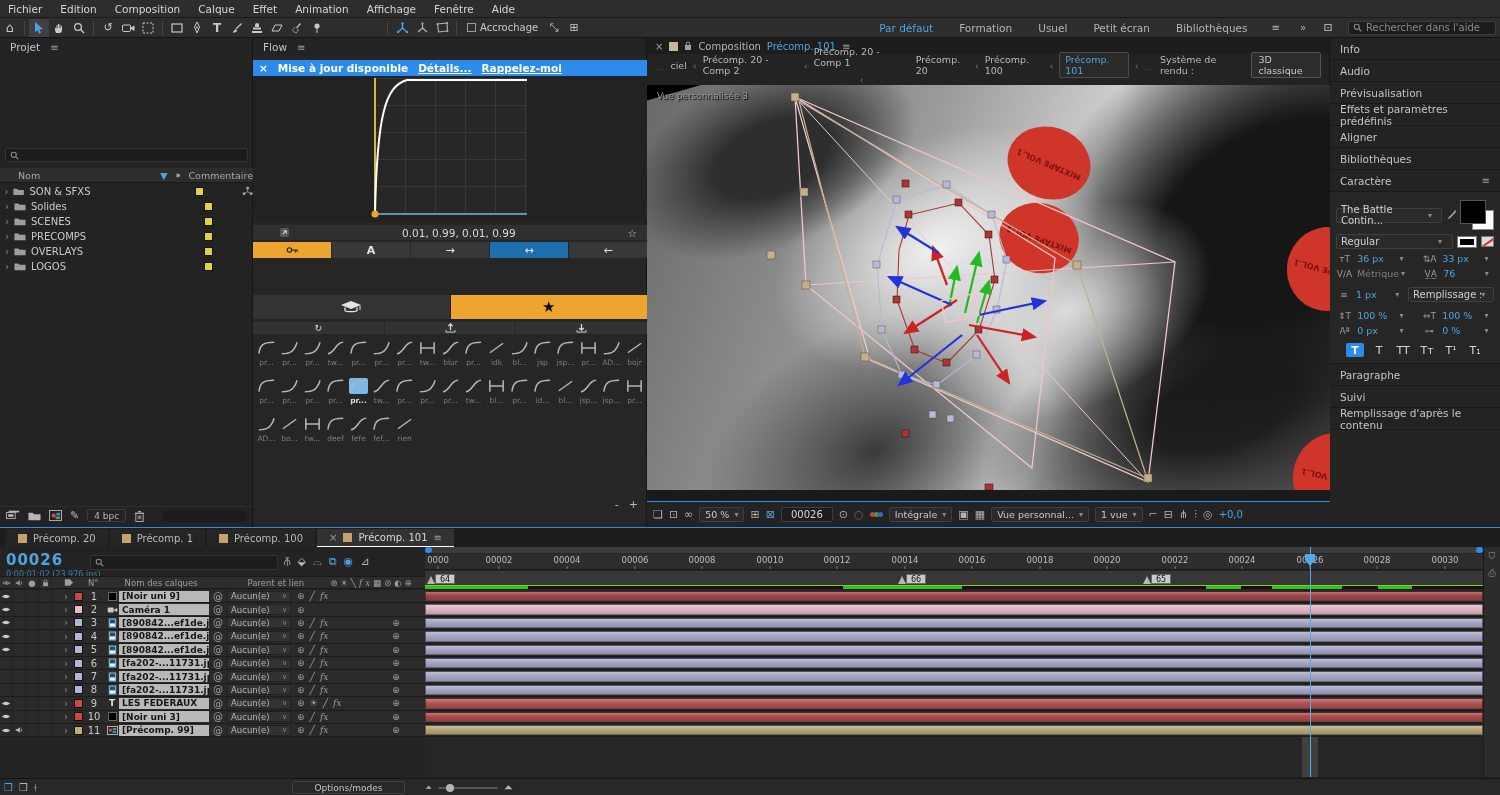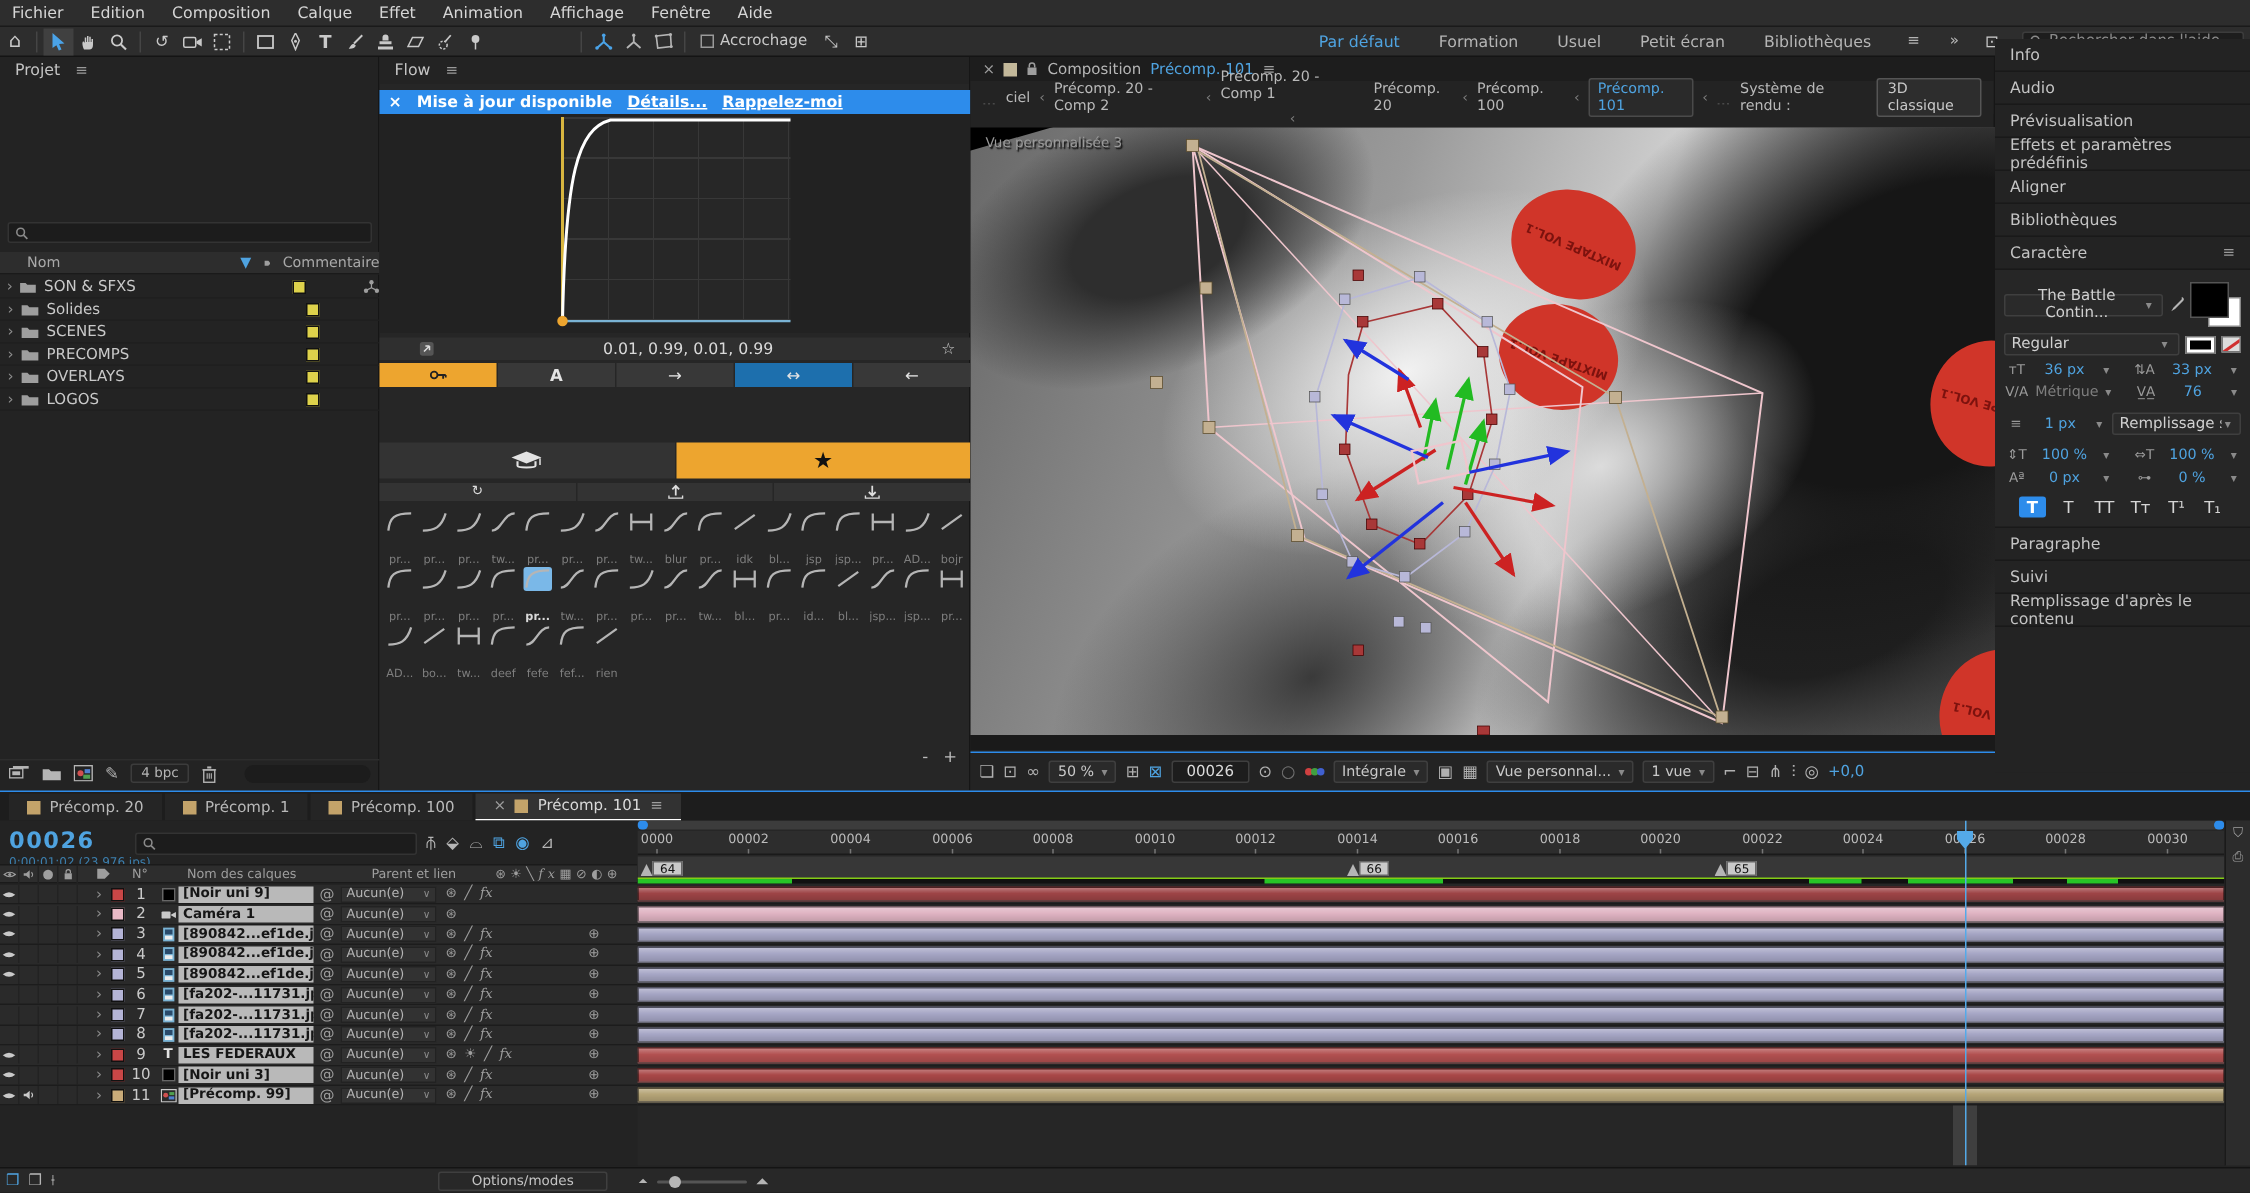--- a/index.html
+++ b/index.html
@@ -51,21 +51,21 @@
   .flowtabs{position:absolute;left:0;top:257px;width:394px;height:24px;display:flex;gap:1px;}
   .flowtabs .ft{flex:1;background:#333;display:flex;align-items:center;justify-content:center;}
   .flowtabs .ft.star{background:#eda52f;color:#111;font-size:15px;}
   .syncrow{position:absolute;left:0;top:284px;width:394px;height:12px;display:flex;gap:1px;}
   .syncrow .sy{flex:1;background:#333;display:flex;align-items:center;justify-content:center;color:#ddd;font-size:9px;}
   .presetgrid{position:absolute;left:2px;width:392px;display:flex;}
   .pcell{width:23px;display:flex;flex-direction:column;align-items:center;}
   .pcell svg{display:block;}
   .pcell .pg{width:19px;height:16px;border-radius:2px;display:flex;align-items:center;justify-content:center;}
   .pcell.sel .pg{background:#7ab8e8;}
-  .pcell .plbl{font-size:7.5px;color:#7e7e7e;margin-top:12px;max-width:22px;overflow:hidden;white-space:nowrap;}
+  .pcell .plbl{font-size:7.5px;color:#7e7e7e;margin-top:2px;max-width:22px;overflow:hidden;white-space:nowrap;}
   .pcell.sel .plbl{color:#d9d9d9;font-weight:bold;}
   .flowzoom{position:absolute;right:8px;top:460px;color:#bbb;display:flex;gap:10px;font-size:11px;}
   
   .comp{position:absolute;left:647px;top:38px;width:683px;height:489px;background:#232323;border-right:1px solid #161616;}
   .comptab{height:16px;background:#1d1d1d;display:flex;align-items:center;gap:6px;padding:0 8px;}
   .crumbs{height:22px;display:flex;align-items:center;gap:6px;padding:0 8px;color:#b9b9b9;font-size:9.5px;background:#232323;}
   .crumbs .sep{color:#7e7e7e;}
   .crumb.active{color:#4fa3e0;border:1px solid #4a4a4a;border-radius:2px;padding:1px 5px;background:#2a2a2a;}
   .renderbtn{border:1px solid #555;border-radius:2px;padding:1px 6px;color:#c9c9c9;background:#2d2d2d;}
   .viewer{position:absolute;left:0;top:47px;width:683px;height:405px;background:#000;overflow:hidden;}
@@ -81,24 +81,24 @@
   .stamp{position:absolute;border-radius:50%;background:#d03529;display:flex;align-items:center;justify-content:center;color:#7c120e;font-weight:bold;}
   .stamp span{transform:rotate(185deg);font-size:8px;text-align:center;line-height:1.1;}
   .viewlabel{position:absolute;left:10px;top:6px;color:#9a9a9a;font-size:9px;text-shadow:1px 1px 1px #000;}
   .compbar{position:absolute;left:0;top:452px;width:683px;height:10px;background:#1a1a1a;}
   .comptools{position:absolute;left:0;top:463px;width:683px;height:26px;background:#232323;border-top:1px solid #2d8ceb;display:flex;align-items:center;gap:6px;padding:0 6px;color:#b9b9b9;}
   .dd{border:1px solid #3f3f3f;border-radius:2px;background:#2a2a2a;height:15px;display:flex;align-items:center;gap:5px;padding:0 5px;font-size:9.5px;color:#c9c9c9;}
   .dd .car{color:#8a8a8a;font-size:8px;}
   .framefield{border:1px solid #3f3f3f;background:#1d1d1d;height:15px;width:52px;display:flex;align-items:center;justify-content:center;color:#d9d9d9;border-radius:2px;}
   .cicon{font-size:11px;color:#b0b0b0;}
   
-  .side{position:absolute;left:1330px;top:26px;width:170px;height:489px;background:#232323;}
+  .side{position:absolute;left:1330px;top:38px;width:170px;height:489px;background:#232323;}
   .sbar{height:22px;background:#232323;border-bottom:1px solid #191919;display:flex;align-items:center;padding:0 10px;color:#c4c4c4;font-size:10.5px;}
   .charpanel{background:#262626;border-bottom:1px solid #191919;padding:4px 6px 6px;}
-  .chrow{display:flex;align-items:center;gap:4px;margin-top:4px;text-align:center;}
+  .chrow{display:flex;align-items:center;gap:4px;margin-top:4px;}
   .chsel{flex:1;height:15px;border:1px solid #3f3f3f;border-radius:2px;background:#2a2a2a;display:flex;align-items:center;justify-content:space-between;padding:0 4px;color:#d0d0d0;}
   .chico{width:18px;color:#9a9a9a;font-size:9px;display:flex;justify-content:center;}
   .chval{color:#4fa3e0;width:40px;font-size:9.5px;}
   .chval.gray{color:#7e7e7e;}
   .chcar{color:#8a8a8a;font-size:8px;width:10px;}
   .typebtns{display:flex;justify-content:center;gap:6px;margin-top:7px;}
   .tb{width:18px;height:14px;display:flex;align-items:center;justify-content:center;color:#d5d5d5;font-size:11px;border-radius:2px;}
   .tb.active{background:#2d8ceb;color:#fff;font-weight:bold;}
   
   .timeline{position:absolute;left:0;top:527px;width:1500px;height:268px;background:#232323;border-top:1px solid #2d8ceb;}

